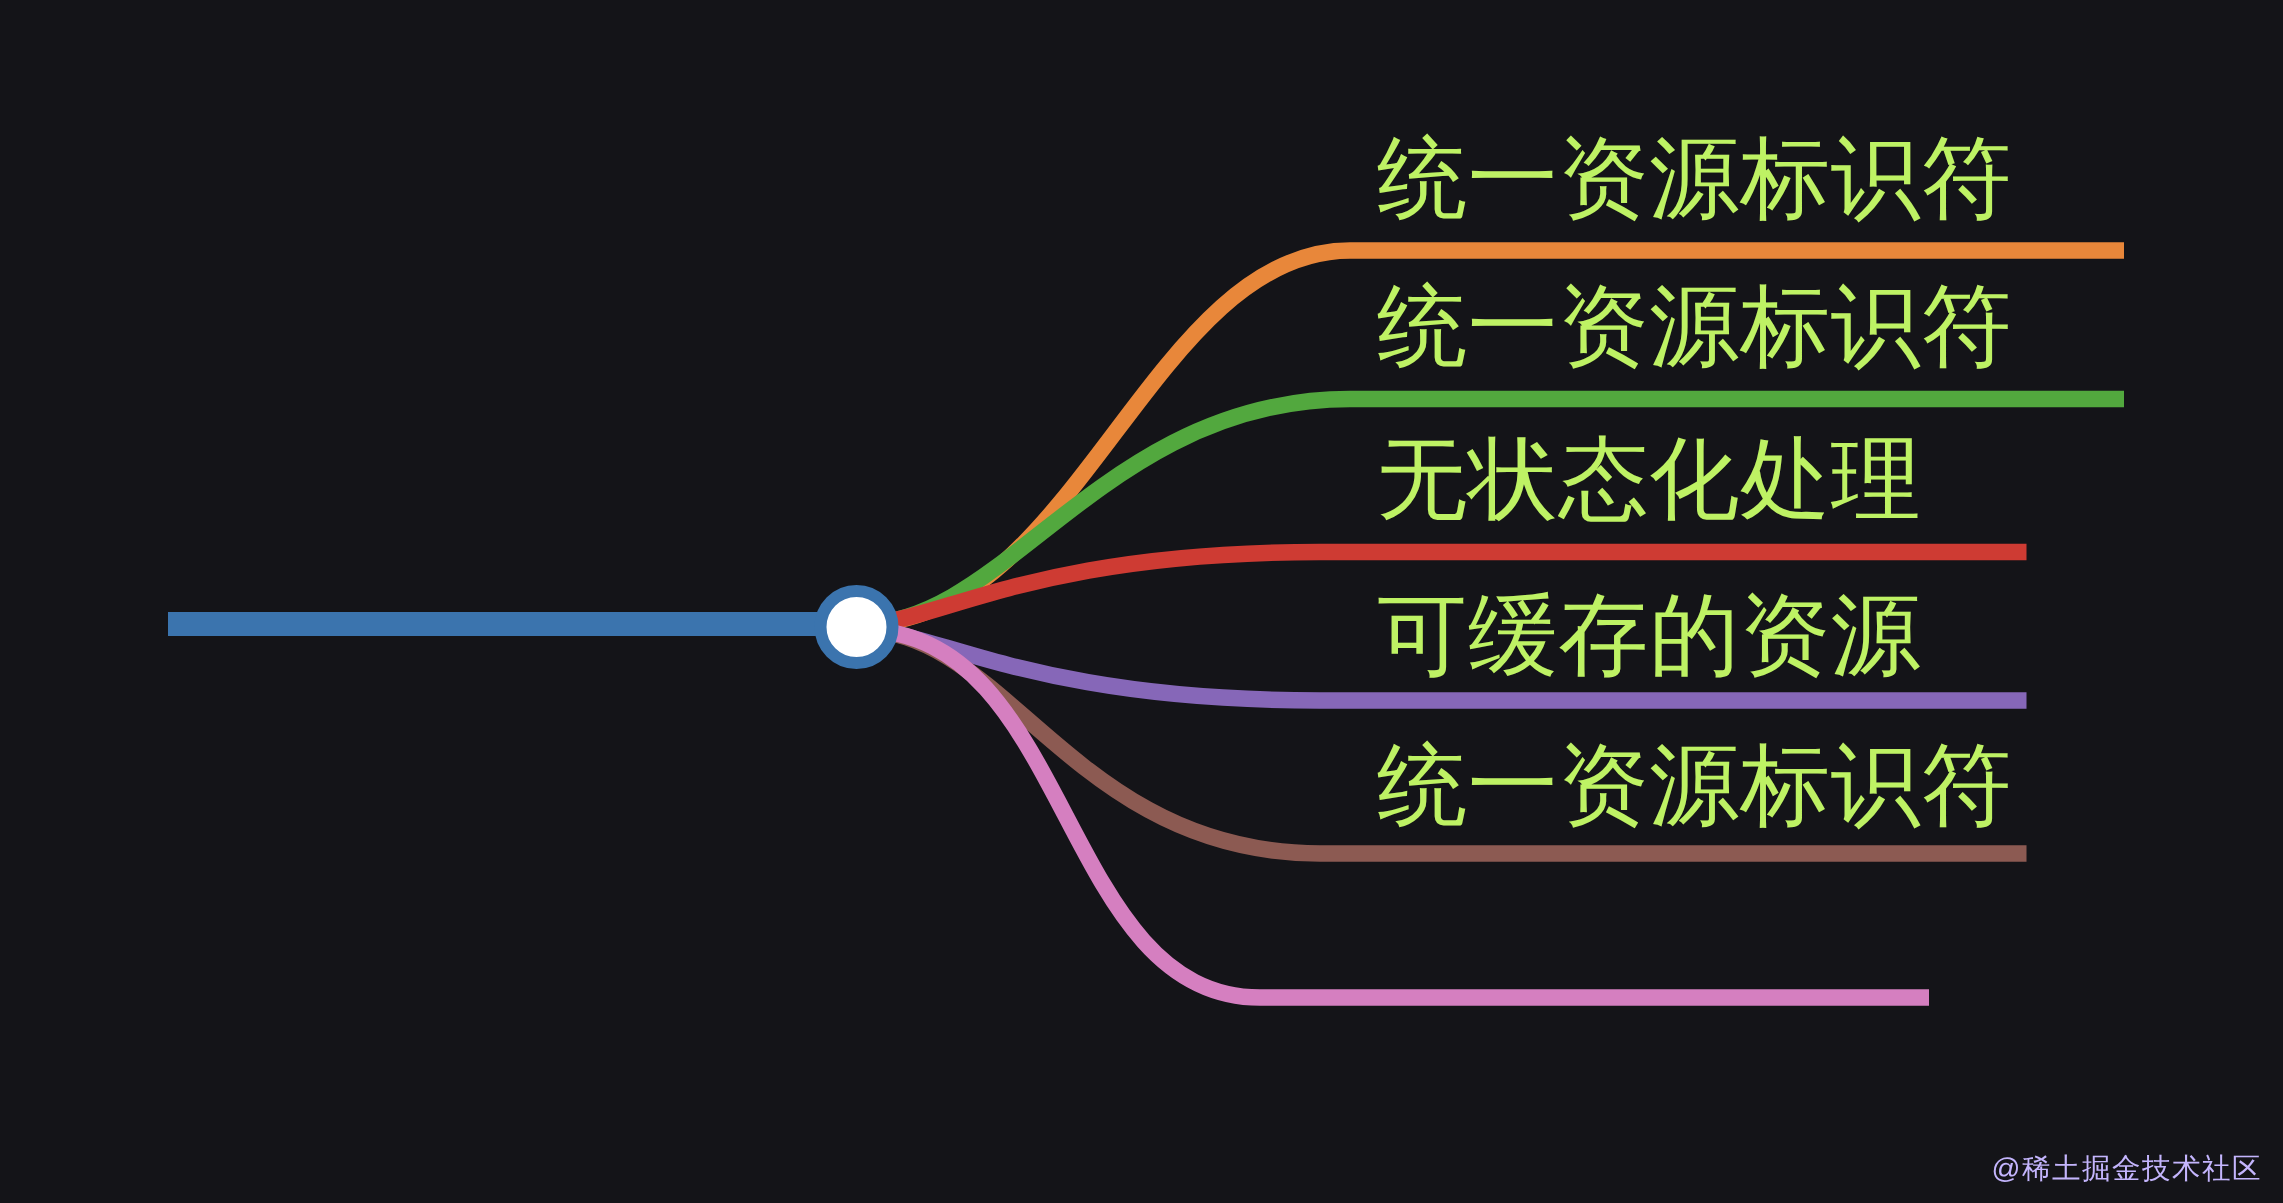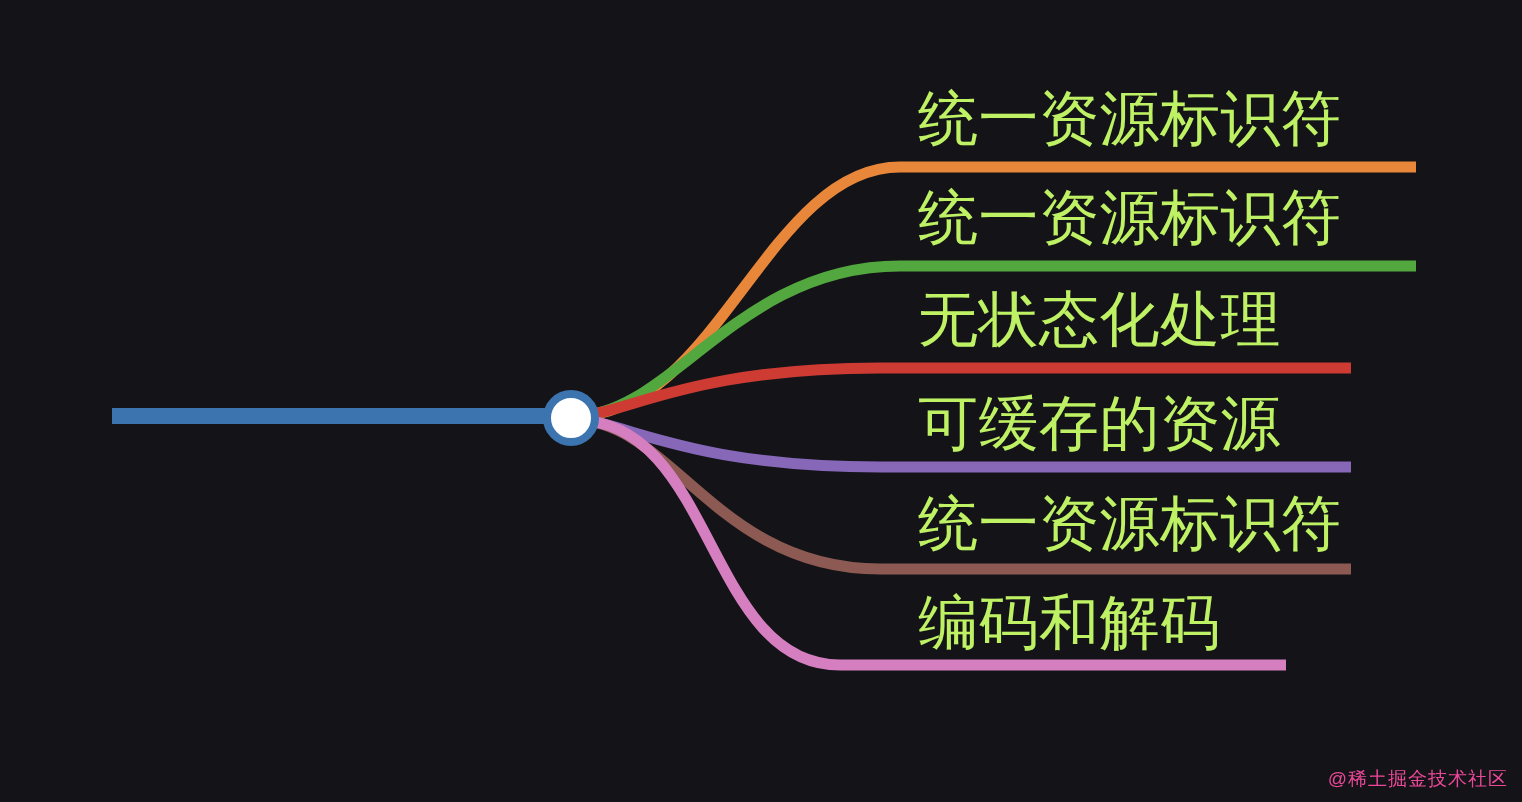--- a/index.html
+++ b/index.html
@@ -43,21 +43,21 @@
   #bl0 { left: 918px; top: 84px; }
   #bl1 { left: 918px; top: 183px; }
   #bl2 { left: 918px; top: 285px; }
   #bl3 { left: 918px; top: 389px; }
   #bl4 { left: 918px; top: 489px; }
   #bl5 { left: 918px; top: 588px; }
   .watermark {
     position: absolute;
     right: 14px;
     bottom: 10px;
-    color: #ec4899;
+    color: #c4b5fd;
     font-size: 19px;
     letter-spacing: 1px;
   }
 </style>
 </head>
 <body>
 
 <div id="canvas">
 
   <svg id="wires" viewBox="0 0 1522 802" width="1522" height="802" xmlns="http://www.w3.org/2000/svg">
@@ -74,16 +74,15 @@
         <circle cx="571" cy="418" r="24" fill="#FFFFFF" stroke="#3B74AE" stroke-width="8"></circle>
       </g>
   </svg>
 
 
   <div class="node-label branch-label" id="bl0">统一资源标识符</div>
   <div class="node-label branch-label" id="bl1">统一资源标识符</div>
   <div class="node-label branch-label" id="bl2">无状态化处理</div>
   <div class="node-label branch-label" id="bl3">可缓存的资源</div>
   <div class="node-label branch-label" id="bl4">统一资源标识符</div>
-  <div class="node-label branch-label" id="bl5">编码和解码</div>
 
   <div class="watermark">@稀土掘金技术社区</div>
 </div>
 
 </body></html>

